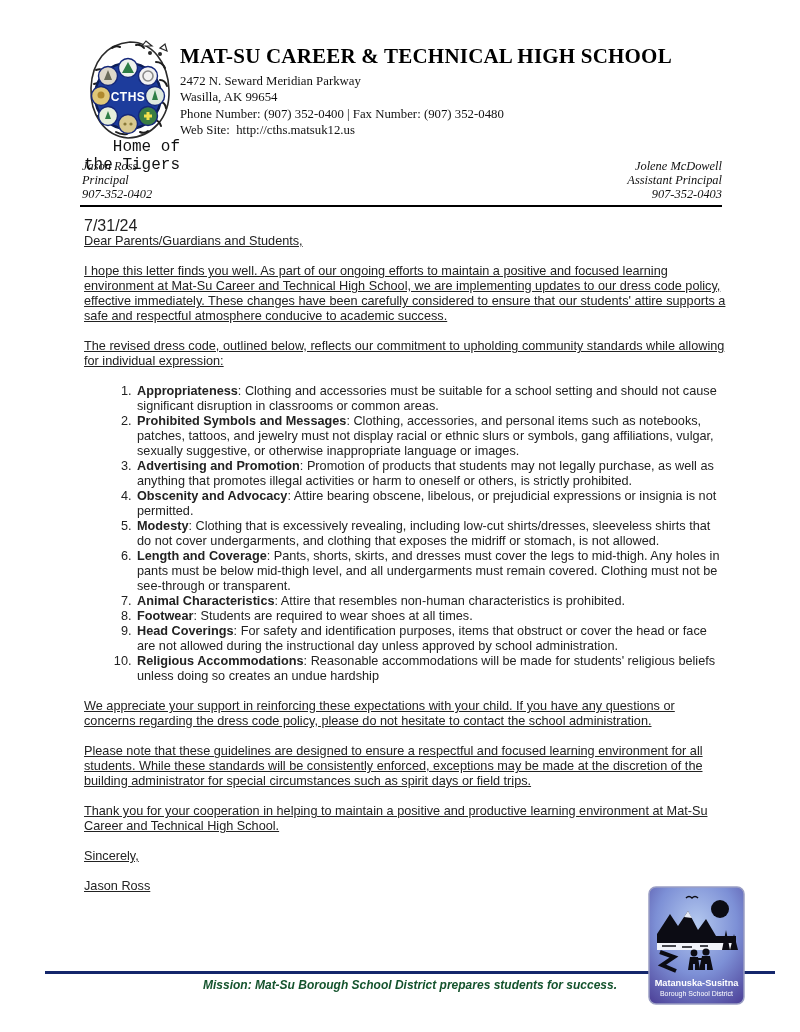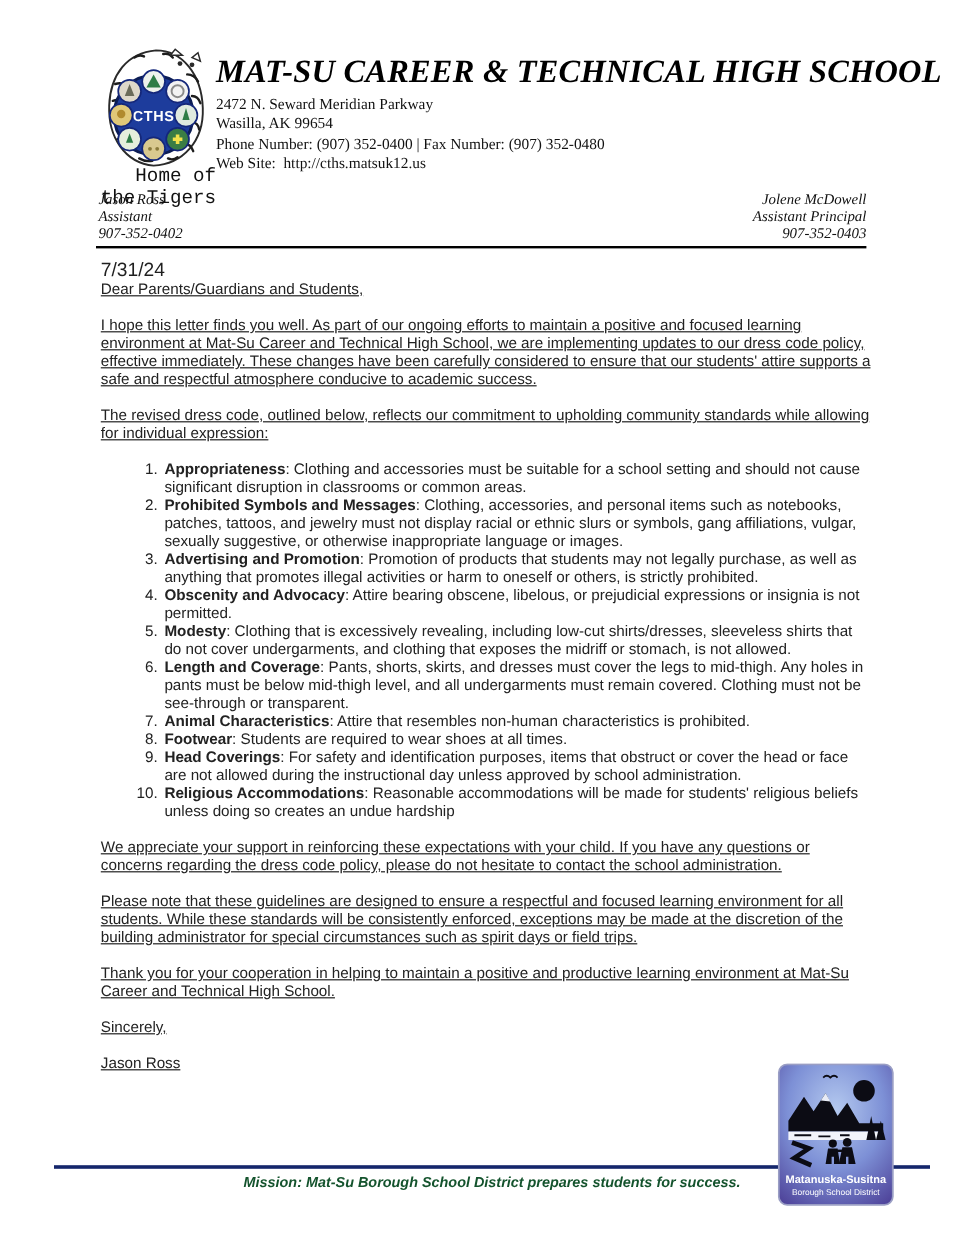--- a/index.html
+++ b/index.html
@@ -17,23 +17,22 @@
   
   .school-logo { position: absolute; left: 86px; top: 40px; width: 88px; height: 100px; }
   .logo-caption {
     position: absolute; left: 80px; top: 138px; width: 100px;
     font-family: Liberation Mono, monospace; font-size: 16px; color: #111;
     text-align: right;
   }
   .header-text { position: absolute; left: 180px; top: 44px; width: 560px; }
   .school-name {
     font-family: "Liberation Serif", serif; font-weight: bold;
-    font-size: 27px; color: #000; letter-spacing: 0.2px; margin-bottom: 4px;
+    font-size: 21px; color: #000; letter-spacing: 0.2px; margin-bottom: 4px;
     white-space: nowrap;
-    font-style: italic;
   }
   .addr-line {
     font-family: "Liberation Serif", serif; font-size: 12.8px; color: #111;
     line-height: 16.4px;
   }
   .prewrap { white-space: pre-wrap; }
   
   .contacts {
     position: absolute; left: 82px; top: 159px; width: 640px;
     display: flex; justify-content: space-between;
@@ -130,21 +129,21 @@
     <div class="school-name">MAT-SU CAREER &amp; TECHNICAL HIGH SCHOOL</div>
     <div class="addr-line">2472 N. Seward Meridian Parkway</div>
     <div class="addr-line">Wasilla, AK 99654</div>
     <div class="addr-line">Phone Number: (907) 352-0400 | Fax Number: (907) 352-0480</div>
     <div class="addr-line prewrap">Web Site:  http://cths.matsuk12.us</div>
   </div>
 
   <div class="contacts">
     <div class="contact-left">
       <div>Jason Ross</div>
-      <div>Assistant</div>
+      <div>Principal</div>
       <div>907-352-0402</div>
     </div>
     <div class="contact-right">
       <div>Jolene McDowell</div>
       <div>Assistant Principal</div>
       <div>907-352-0403</div>
     </div>
   </div>
 
   <div class="header-divider"></div>

